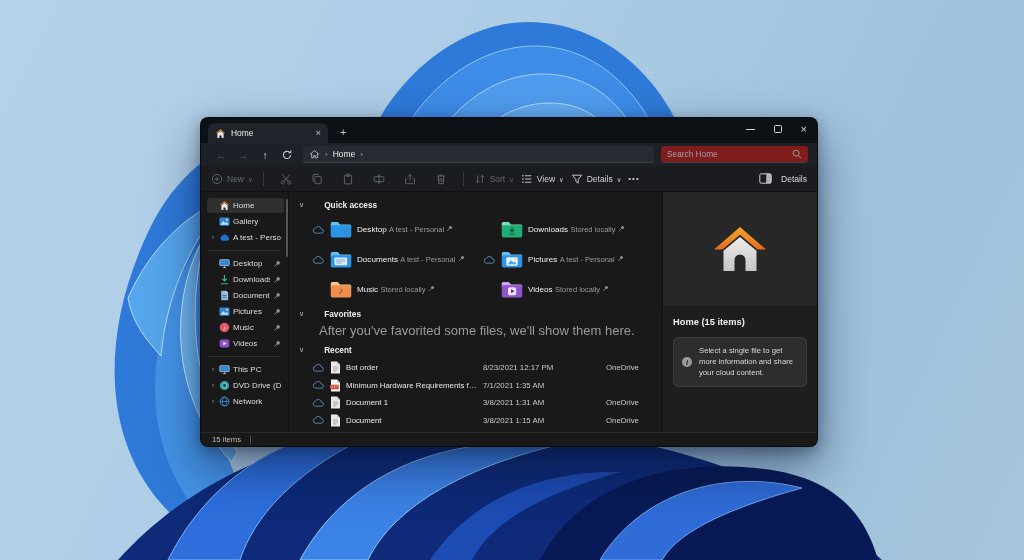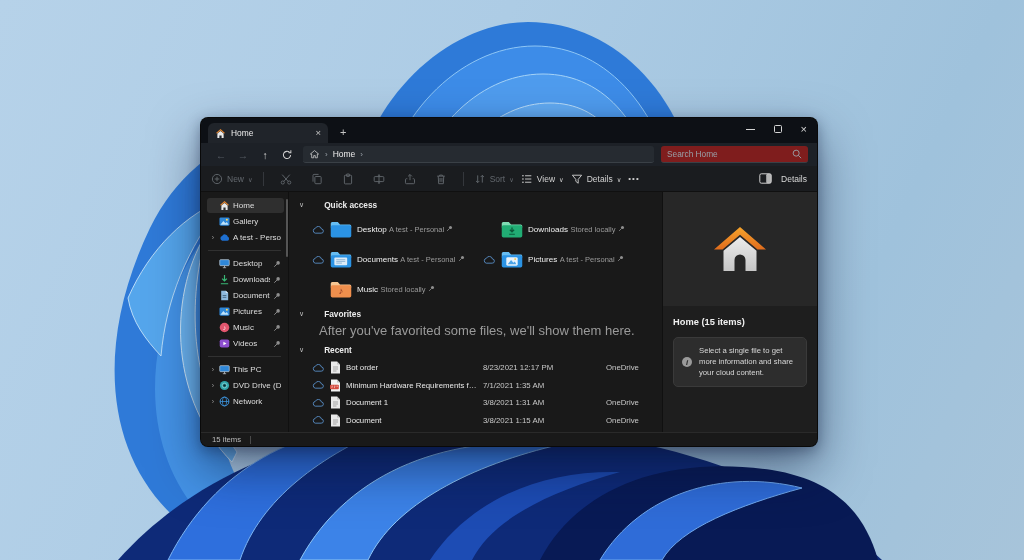--- a/index.html
+++ b/index.html
@@ -552,20 +552,39 @@
           <span class="t-text">
             <span class="t-name">Music</span>
             <span class="t-sub">Stored locally</span>
             <span class="t-pin"><svg viewBox="0 0 10 10">
                   <circle cx="6.4" cy="3.6" r="2.2" fill="#8e8e8e"></circle>
                   <path d="M4.9 5.1 L1.6 8.4" stroke="#8e8e8e" stroke-width="1.2"></path>
                 </svg></span>
           </span>
         </div>
 
+        <div class="tile">
+          <span class="t-cloud"></span>
+          <span class="t-folder">
+              <svg viewBox="0 0 24 20">
+                <path d="M1.2 8 V3.8 Q1.2 2.2 2.8 2.2 H8.6 L11 4.8 H21.2 Q22.8 4.8 22.8 6.4 V8 Z" fill="#cba6ec"></path>
+                <rect x="1.2" y="5.6" width="21.6" height="12.8" rx="1.8" fill="#9154cc"></rect>
+                <rect x="7.8" y="7.5" width="8.6" height="8.6" rx="2" fill="#efe6f8"></rect>
+                <path d="M11 9.6 v4.4 l3.6 -2.2 Z" fill="#5c2d8e"></path>
+              </svg>
+            </span>
+          <span class="t-text">
+            <span class="t-name">Videos</span>
+            <span class="t-sub">Stored locally</span>
+            <span class="t-pin"><svg viewBox="0 0 10 10">
+                  <circle cx="6.4" cy="3.6" r="2.2" fill="#8e8e8e"></circle>
+                  <path d="M4.9 5.1 L1.6 8.4" stroke="#8e8e8e" stroke-width="1.2"></path>
+                </svg></span>
+          </span>
+        </div>
       </div>
 
       <div class="sec-hdr">
         <span class="sec-chev">∨</span>
         <span>Favorites</span>
       </div>
       <div class="fav-empty">After you've favorited some files, we'll show them here.</div>
 
       <div class="sec-hdr">
         <span class="sec-chev">∨</span>

